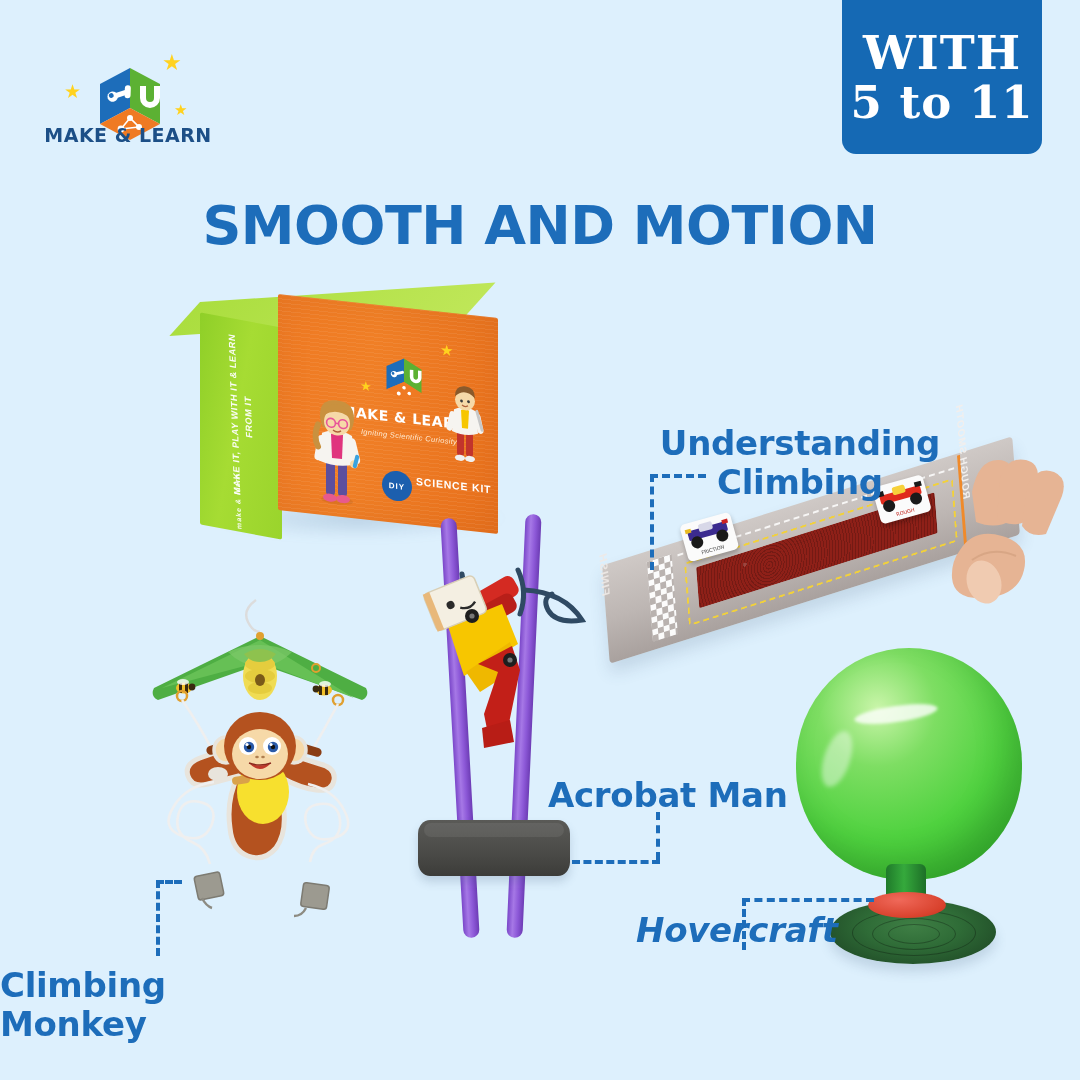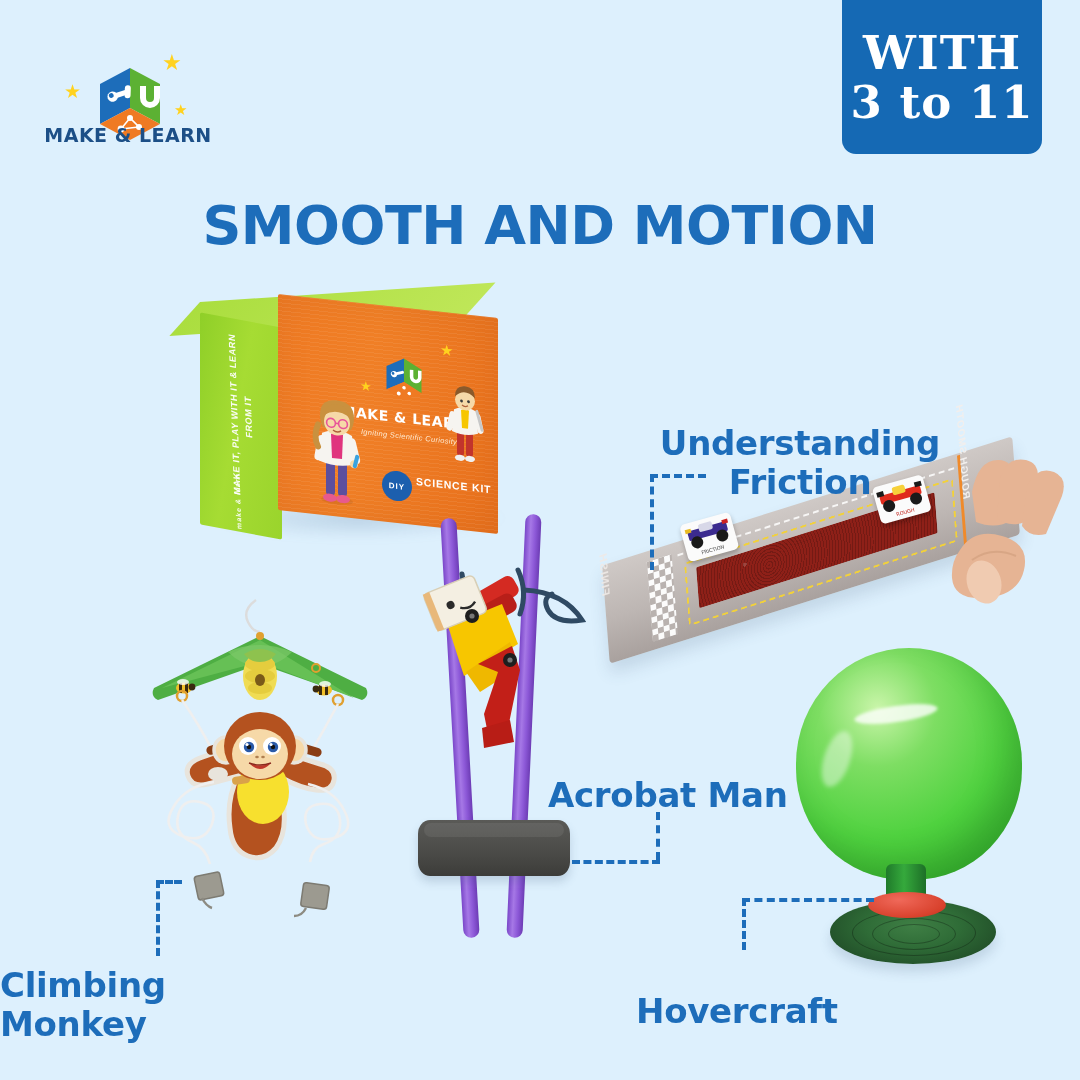--- a/index.html
+++ b/index.html
@@ -374,21 +374,21 @@
       </svg>
     </div>
     <span class="star" style="left:124px;top:6px;font-size:22px;">★</span>
     <span class="star" style="left:26px;top:36px;font-size:19px;">★</span>
     <span class="star" style="left:136px;top:56px;font-size:15px;">★</span>
     <div class="logo-name">MAKE &amp; LEARN</div>
   </div>
 
   <div id="ages-badge">
     <div class="ln ln1">WITH</div>
-    <div class="ln ln2">3 to 11</div>
+    <div class="ln ln2">5 to 11</div>
   </div>
 
   <div id="main-title">SMOOTH AND  MOTION</div>
 
   <div id="product-box">
     <div class="box-shadow"></div>
 
     <div class="top"></div>
 
     <div class="side">
@@ -513,21 +513,21 @@
       <path d="M30 102 q20 -14 44 -4" stroke="#cf9c7b" stroke-width="2" fill="none" opacity=".6"></path>
       <ellipse cx="42" cy="124" rx="17" ry="22" fill="#f0cbb1" transform="rotate(-18 42 124)"></ellipse>
     </svg>
   </div>
 
   <div class="conn" style="left:650px;top:474px;width:60px;height:100px;">
     <div class="seg h" style="left:0;top:0;width:56px;"></div>
     <div class="seg v" style="left:0;top:0;height:96px;"></div>
   </div>
   <div class="plabel" style="left:650px;top:424px;width:300px;text-align:center;">Understanding
-Friction</div>
+Climbing</div>
 
   <div id="acrobat-man">
     <div class="rod" style="left:48px;top:6px;height:420px;transform:rotate(-3.2deg);"></div>
     <div class="rod" style="left:112px;top:2px;height:424px;transform:rotate(2.6deg);"></div>
 
     <svg style="position:absolute;left:2px;top:48px;" width="200" height="260" viewBox="0 0 200 260">
 
       <path d="M56 14 q6 30 2 56" stroke="#2f4a63" stroke-width="5" fill="none" stroke-linecap="round"></path>
       <path d="M112 10 q10 22 2 44" stroke="#2f4a63" stroke-width="5" fill="none" stroke-linecap="round"></path>
       <path d="M118 30 q40 2 58 30 q-26 4 -34 -10 q-6 -12 4 -16" stroke="#2f4a63" stroke-width="5" fill="none" stroke-linecap="round"></path>
@@ -669,15 +669,15 @@
       <div class="ring" style="left:42px;top:18px;width:82px;height:30px;"></div>
       <div class="ring" style="left:58px;top:24px;width:50px;height:18px;"></div>
     </div>
     <div class="collar"></div>
   </div>
 
   <div class="conn" style="left:742px;top:898px;width:140px;height:56px;">
     <div class="seg h" style="left:0;top:0;width:132px;"></div>
     <div class="seg v" style="left:0;top:0;height:52px;"></div>
   </div>
-  <div class="plabel" style="left:636px;top:992px;">Hovercraft</div>
+  <div class="plabel" style="left:636px;top:911px;font-style:italic;">Hovercraft</div>
 
 </div>
 
 </body></html>

